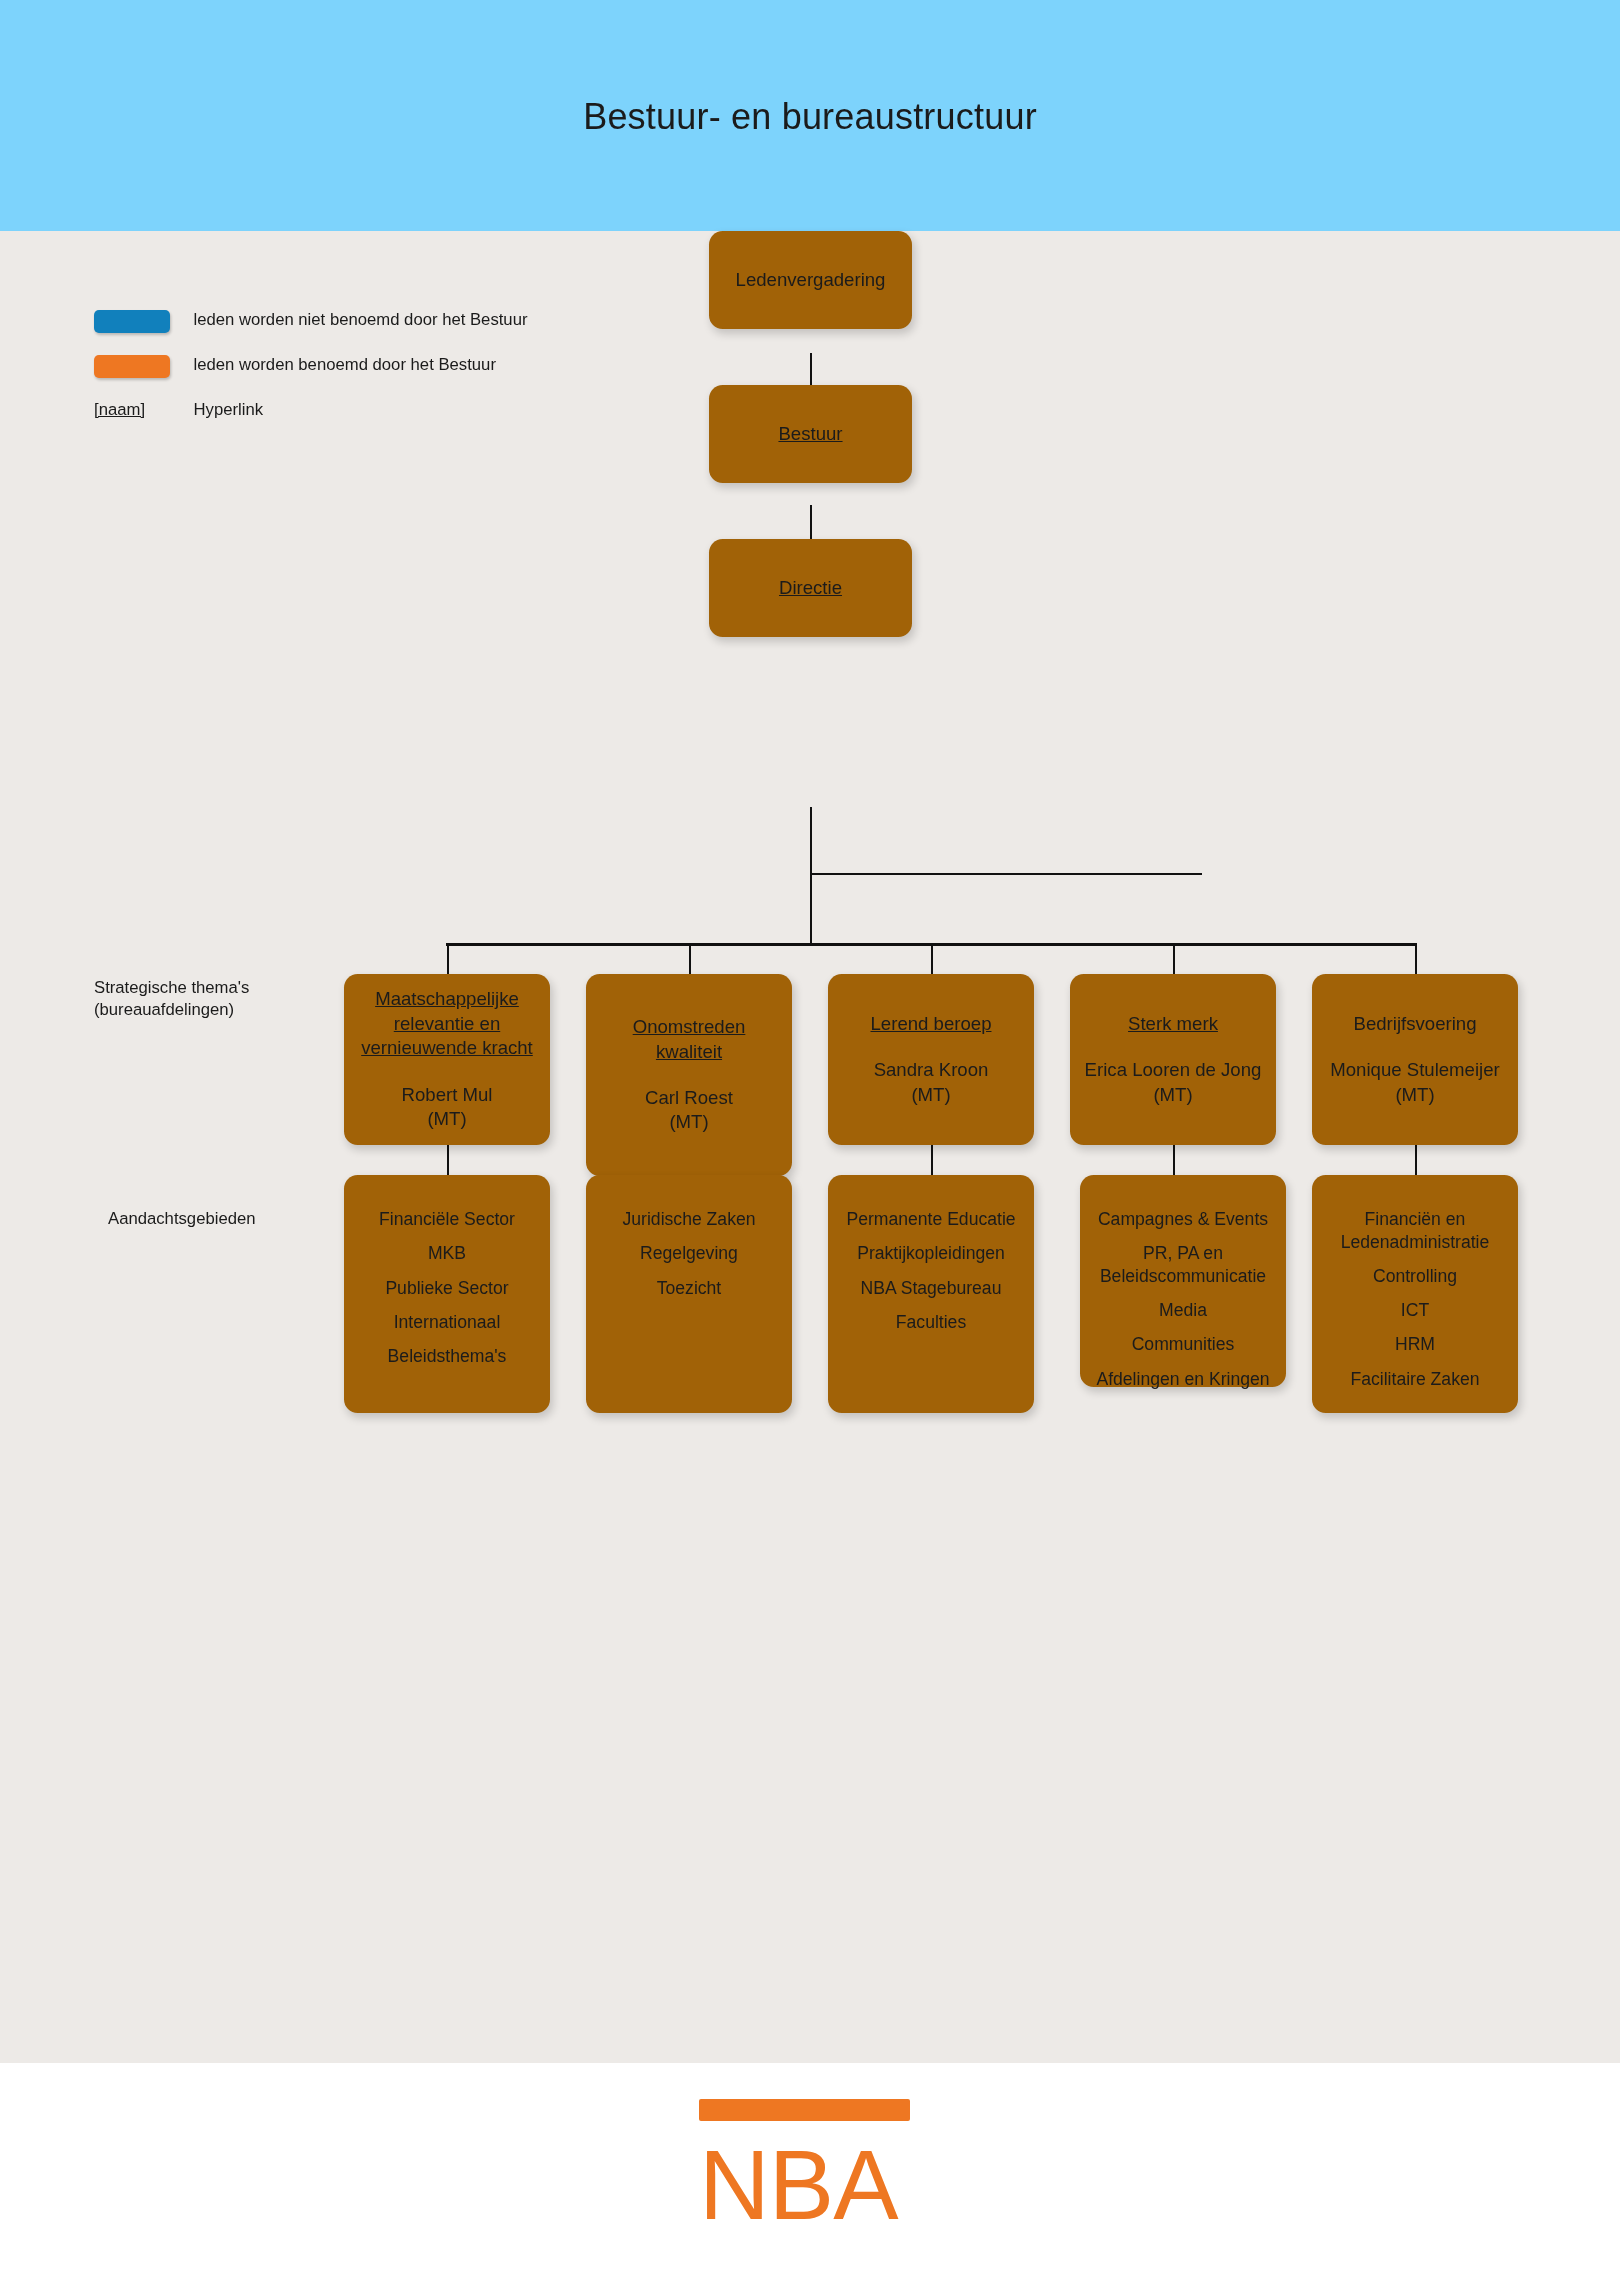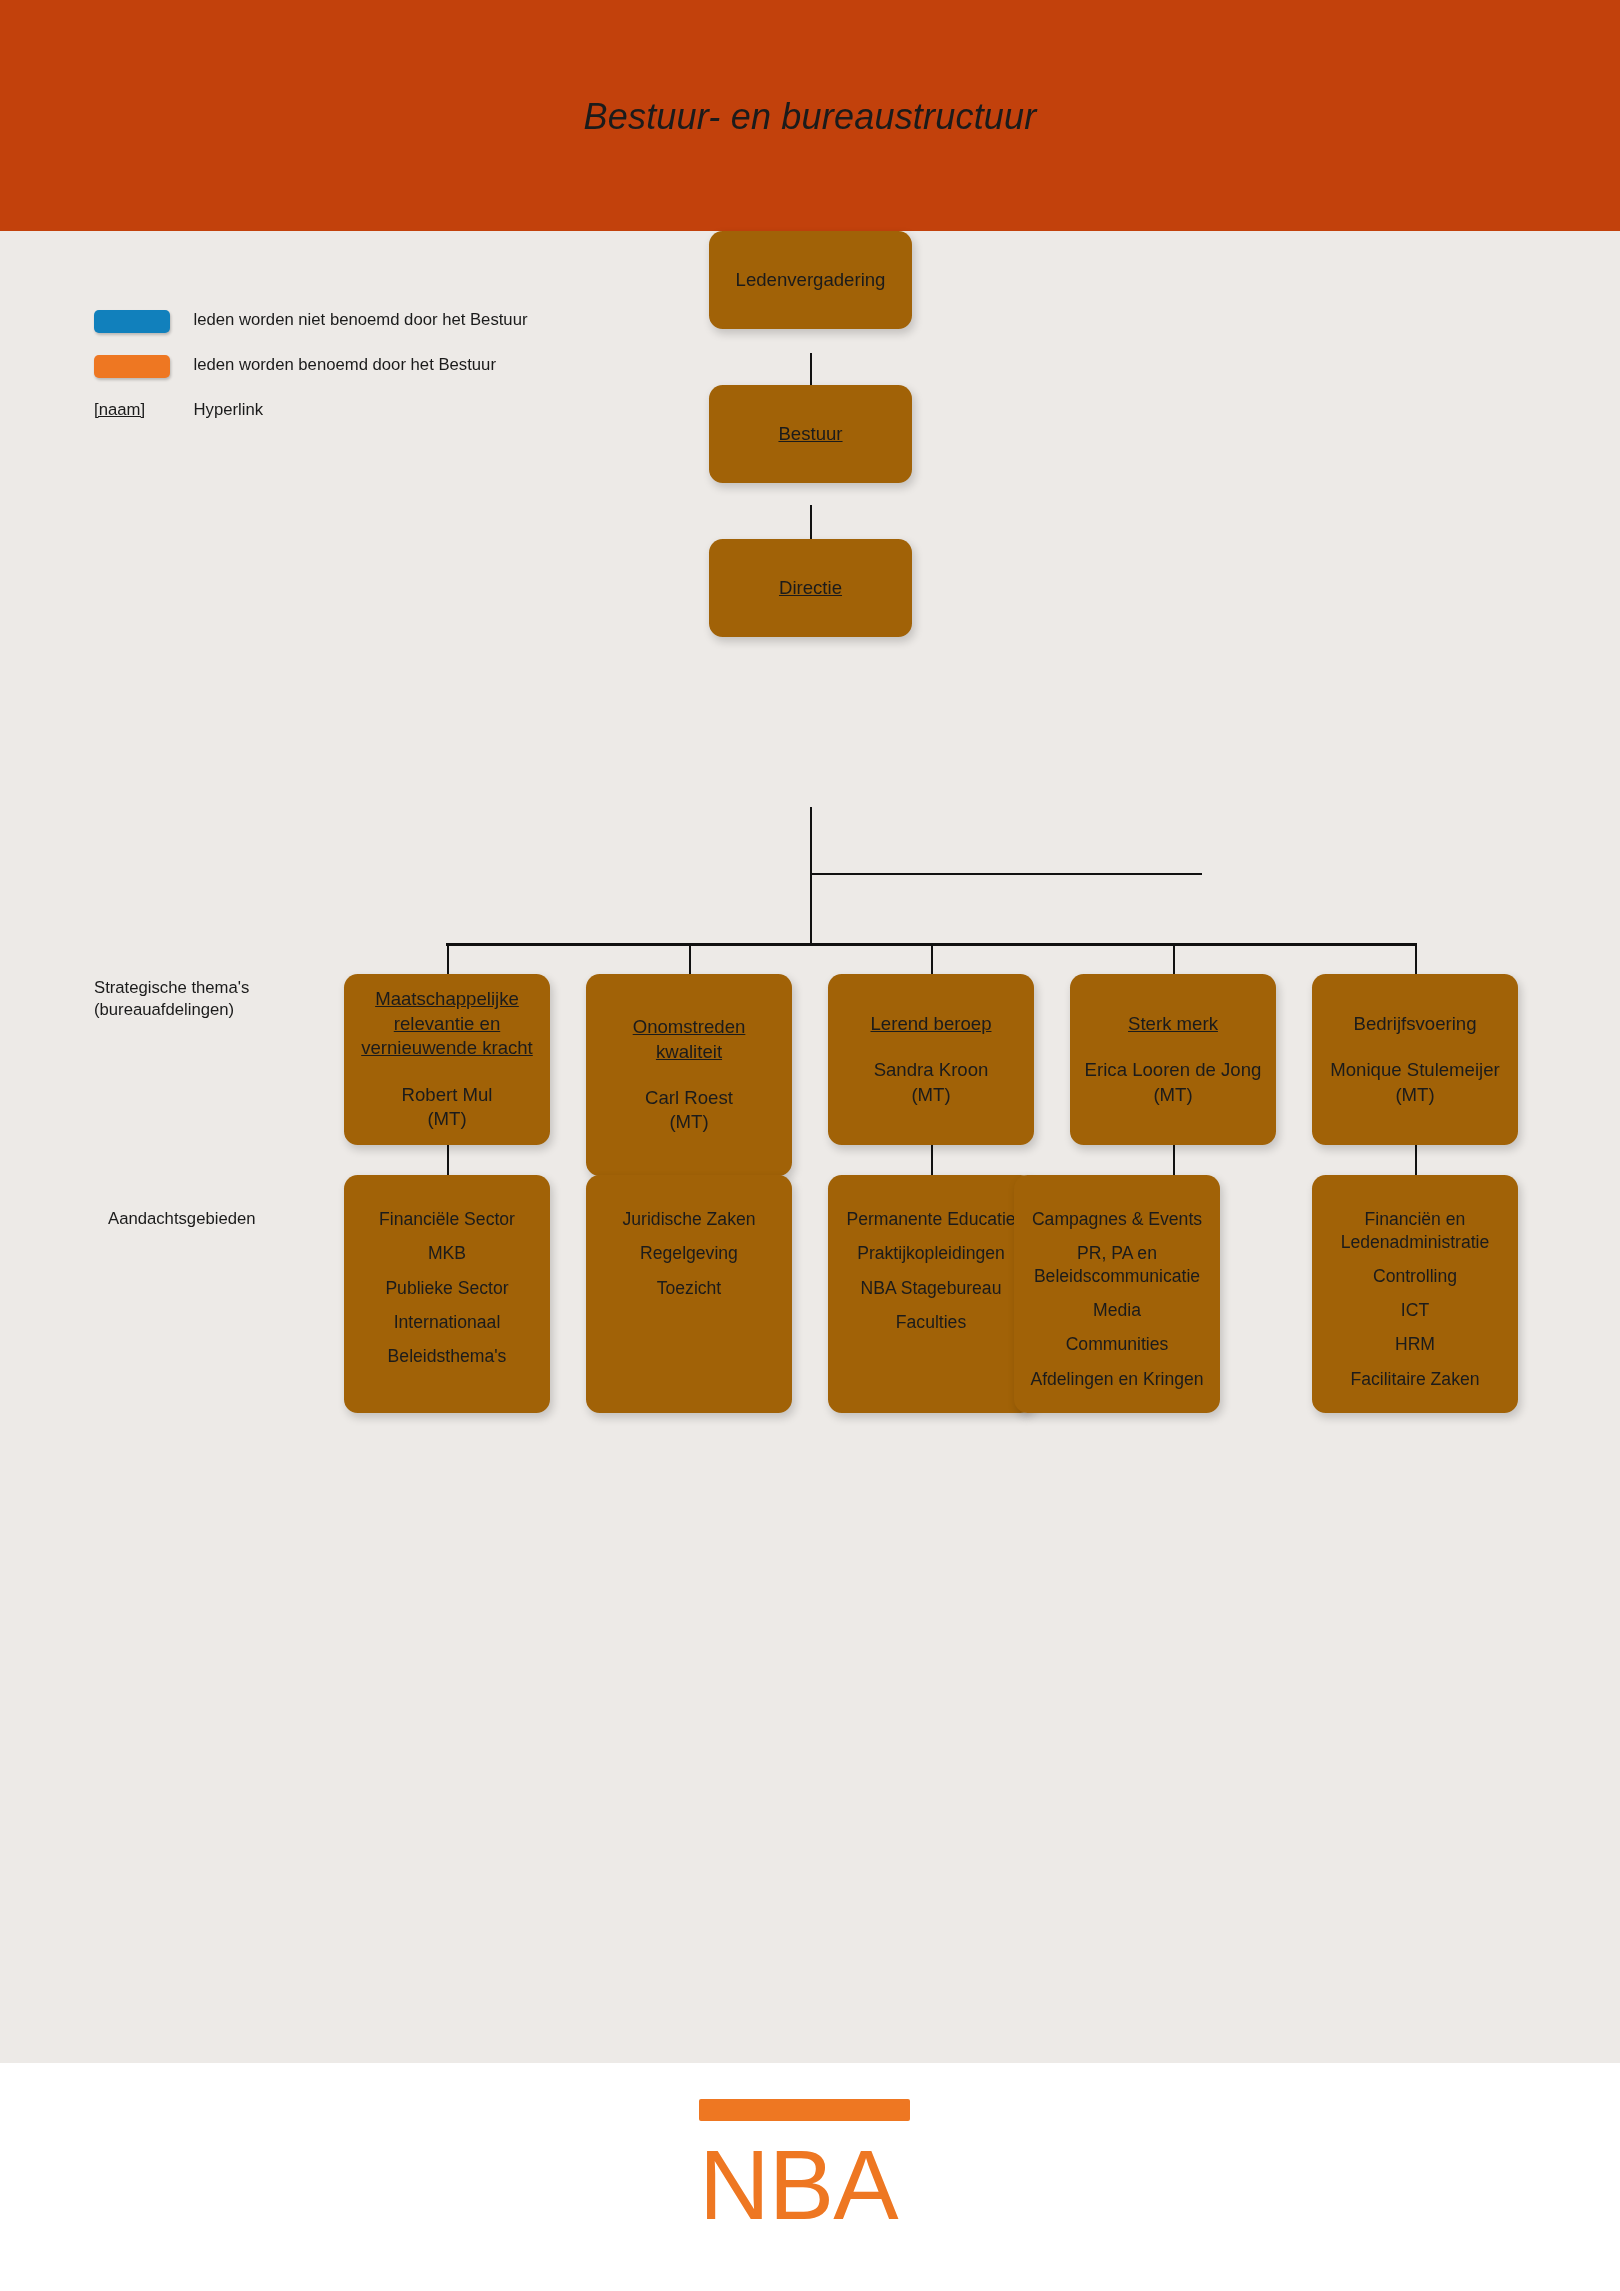--- a/index.html
+++ b/index.html
@@ -15,22 +15,21 @@
     overflow: hidden;
     position: relative;
   }
 
   
   #header-band {
     position: absolute;
     left: 0; top: 0;
     width: 1620px;
     height: 231px;
-    background: #c2410c;
-    font-style: italic;
+    background: #7dd3fc;
   }
   #page-title {
     position: absolute;
     left: 0; top: 96px;
     width: 1620px;
     text-align: center;
     font-size: 36px;
     font-weight: 400;
     letter-spacing: 0.2px;
     color: #1b1b1b;
@@ -271,21 +270,21 @@
       <div class="item">Juridische Zaken</div>
       <div class="item">Regelgeving</div>
       <div class="item">Toezicht</div>
     </div>
   <div class="node list-node" style="left:828px; top:944px; width:206px; height:238px;">
       <div class="item">Permanente Educatie</div>
       <div class="item">Praktijkopleidingen</div>
       <div class="item">NBA Stagebureau</div>
       <div class="item">Faculties</div>
     </div>
-  <div class="node list-node" style="left:1014px; top:944px; width:206px; height:238px;">
+  <div class="node list-node" style="left:1080px; top:944px; width:206px; height:212px;">
       <div class="item">Campagnes &amp; Events</div>
       <div class="item">PR, PA en
 Beleidscommunicatie</div>
       <div class="item">Media</div>
       <div class="item">Communities</div>
       <div class="item">Afdelingen en Kringen</div>
     </div>
   <div class="node list-node" style="left:1312px; top:944px; width:206px; height:238px;">
       <div class="item">Financiën en
 Ledenadministratie</div>

